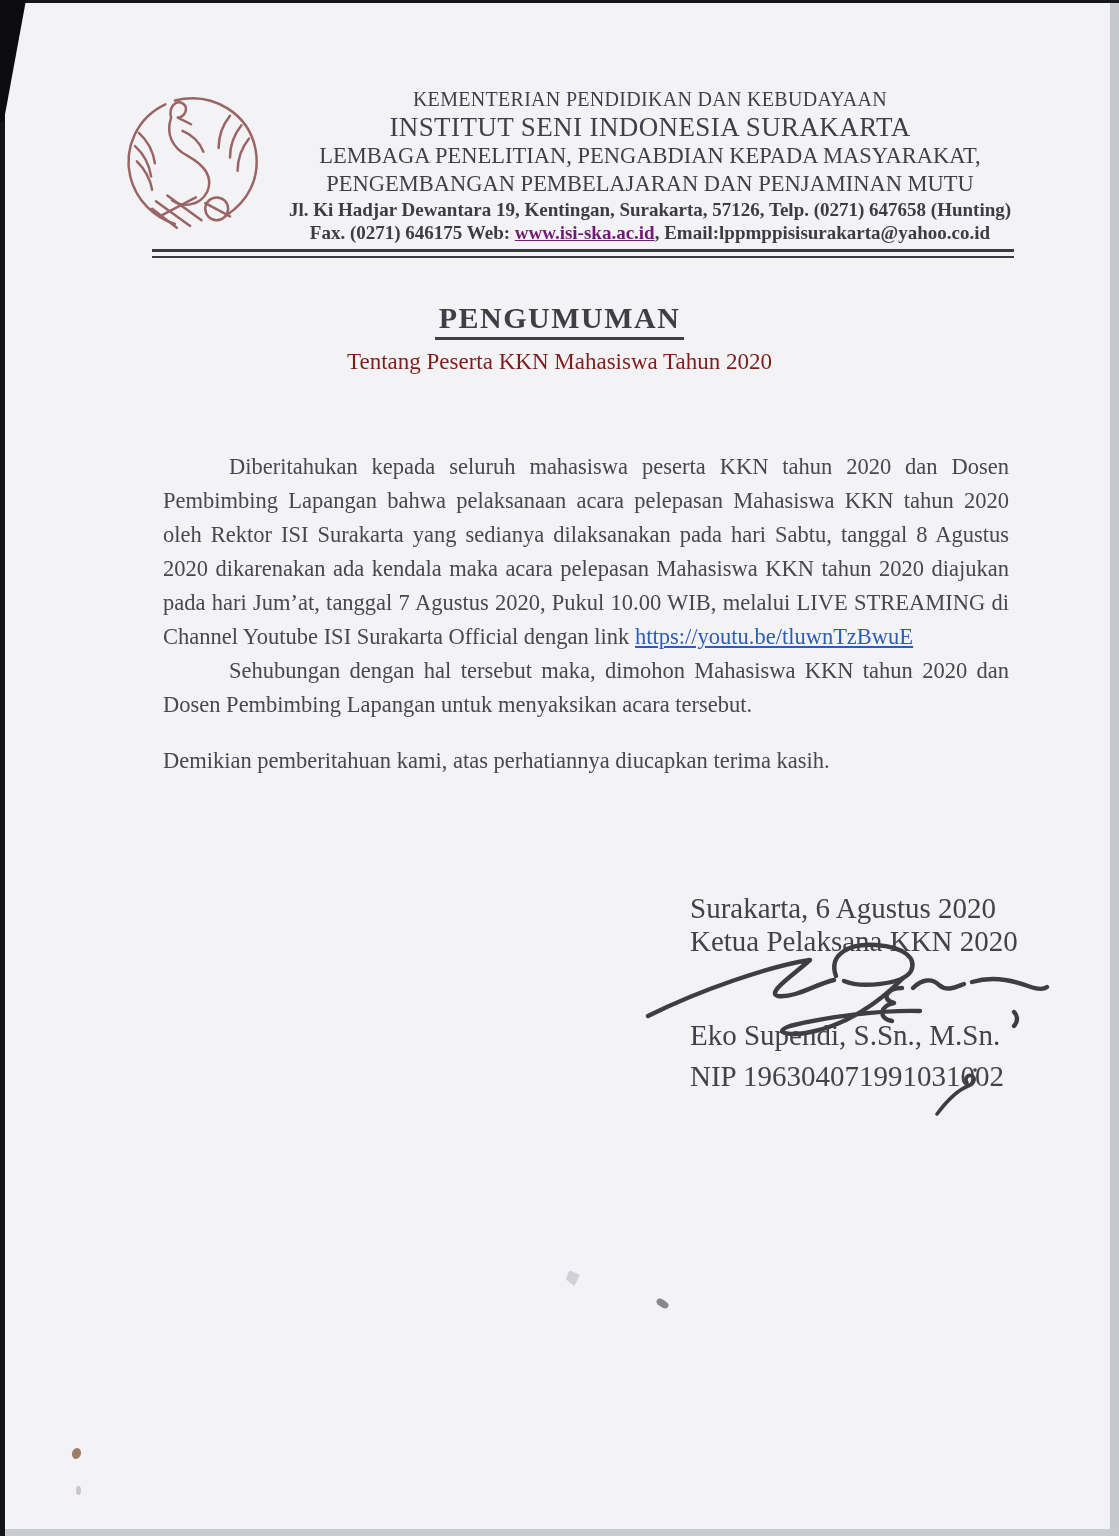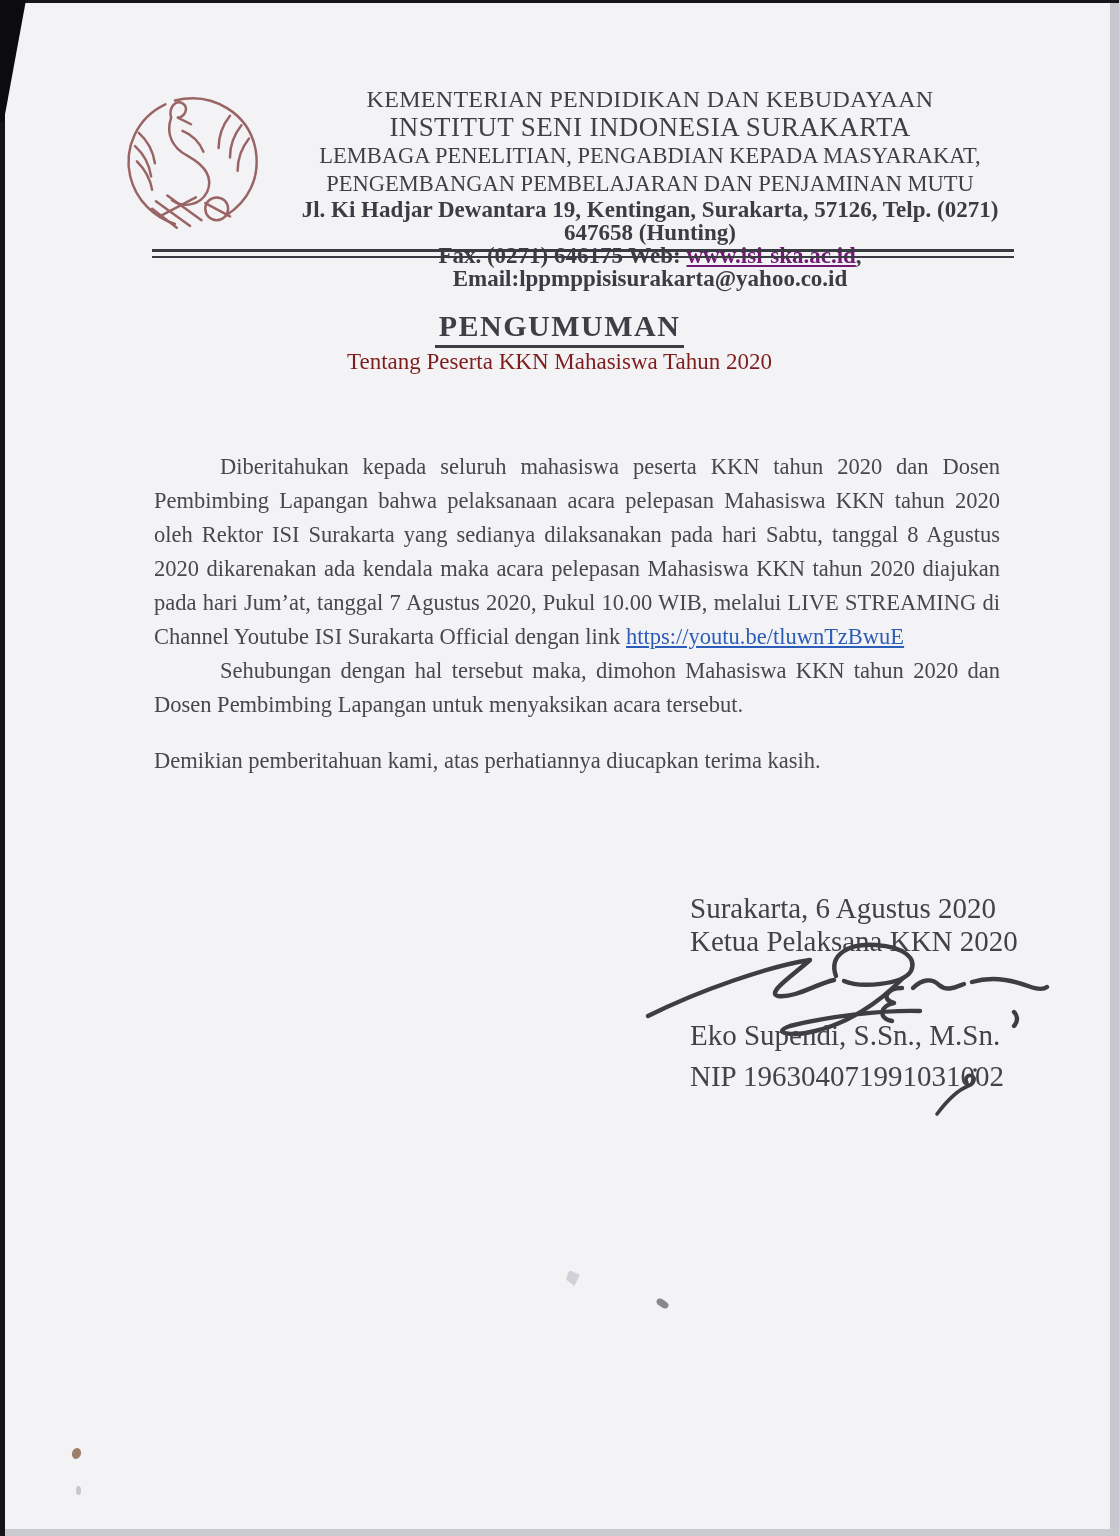--- a/index.html
+++ b/index.html
@@ -19,38 +19,38 @@
   .scan-right{position:absolute;right:0;top:0;width:9px;height:100%;background:#c7c8ce;}
   .scan-bottom{position:absolute;left:0;bottom:0;width:100%;height:7px;background:#c9cad0;}
   .speck{position:absolute;border-radius:50%;}
   .speck-brown{left:72px;top:1448px;width:9px;height:11px;background:#8d6a52;opacity:.85;transform:rotate(20deg);}
   .speck-brown2{left:76px;top:1486px;width:5px;height:9px;background:#b9b3bb;opacity:.7;}
   .speck-gray{left:566px;top:1270px;width:14px;height:16px;background:#b6b6c0;opacity:.55;clip-path:polygon(20% 0,100% 30%,60% 100%,0 60%);}
   .speck-dark{left:656px;top:1300px;width:13px;height:7px;background:#6d6d74;opacity:.8;transform:rotate(32deg);border-radius:40%;}
 
   
   .letterhead-text{position:absolute;left:285px;top:86px;width:730px;text-align:center;color:#3f3f47;}
-  .lh-ministry{font-size:24px;line-height:26px;letter-spacing:.3px;}
+  .lh-ministry{font-size:20px;line-height:26px;letter-spacing:.3px;}
   .lh-institute{font-size:27px;line-height:30px;letter-spacing:.4px;}
   .lh-dept{font-size:22.5px;line-height:28px;}
-  .lh-small{font-size:23px;line-height:23px;font-weight:bold;color:#3c3c44;}
+  .lh-small{font-size:19px;line-height:23px;font-weight:bold;color:#3c3c44;}
   .lh-small .weblink{color:#701a75;text-decoration:underline;}
   .logo-wrap{position:absolute;left:116px;top:86px;width:152px;height:162px;}
   .divider{position:absolute;left:152px;top:249px;width:862px;height:4px;
     border-top:3px solid #3a3a42;border-bottom:2px solid #3a3a42;}
 
   
-  .title-wrap{position:absolute;left:0;top:301px;width:1119px;text-align:center;margin-top:8px;}
+  .title-wrap{position:absolute;left:0;top:301px;width:1119px;text-align:center;}
   .title-main{display:inline-block;font-size:30px;font-weight:bold;letter-spacing:1.5px;
     color:#3e3e46;border-bottom:3px solid #3e3e46;padding:0 4px 2px 4px;}
   .title-sub{position:absolute;left:0;top:349px;width:1119px;text-align:center;
     font-size:23px;color:#7f1d1d;}
 
   
-  .body-block{position:absolute;left:154px;top:450px;width:846px;
+  .body-block{position:absolute;left:163px;top:450px;width:846px;
     font-size:22.5px;line-height:34px;text-align:justify;color:#47474e;}
   .body-block p{margin:0;}
   .par-indent{text-indent:66px;}
   .closing{margin-top:22px !important;text-align:left;}
   .ylink{color:#2b5cb8;text-decoration:underline;}
 
   
   .sig-text{position:absolute;left:690px;width:380px;font-size:29px;color:#42424a;}
   .sig-date{top:892px;}
   .sig-role{top:925px;}

